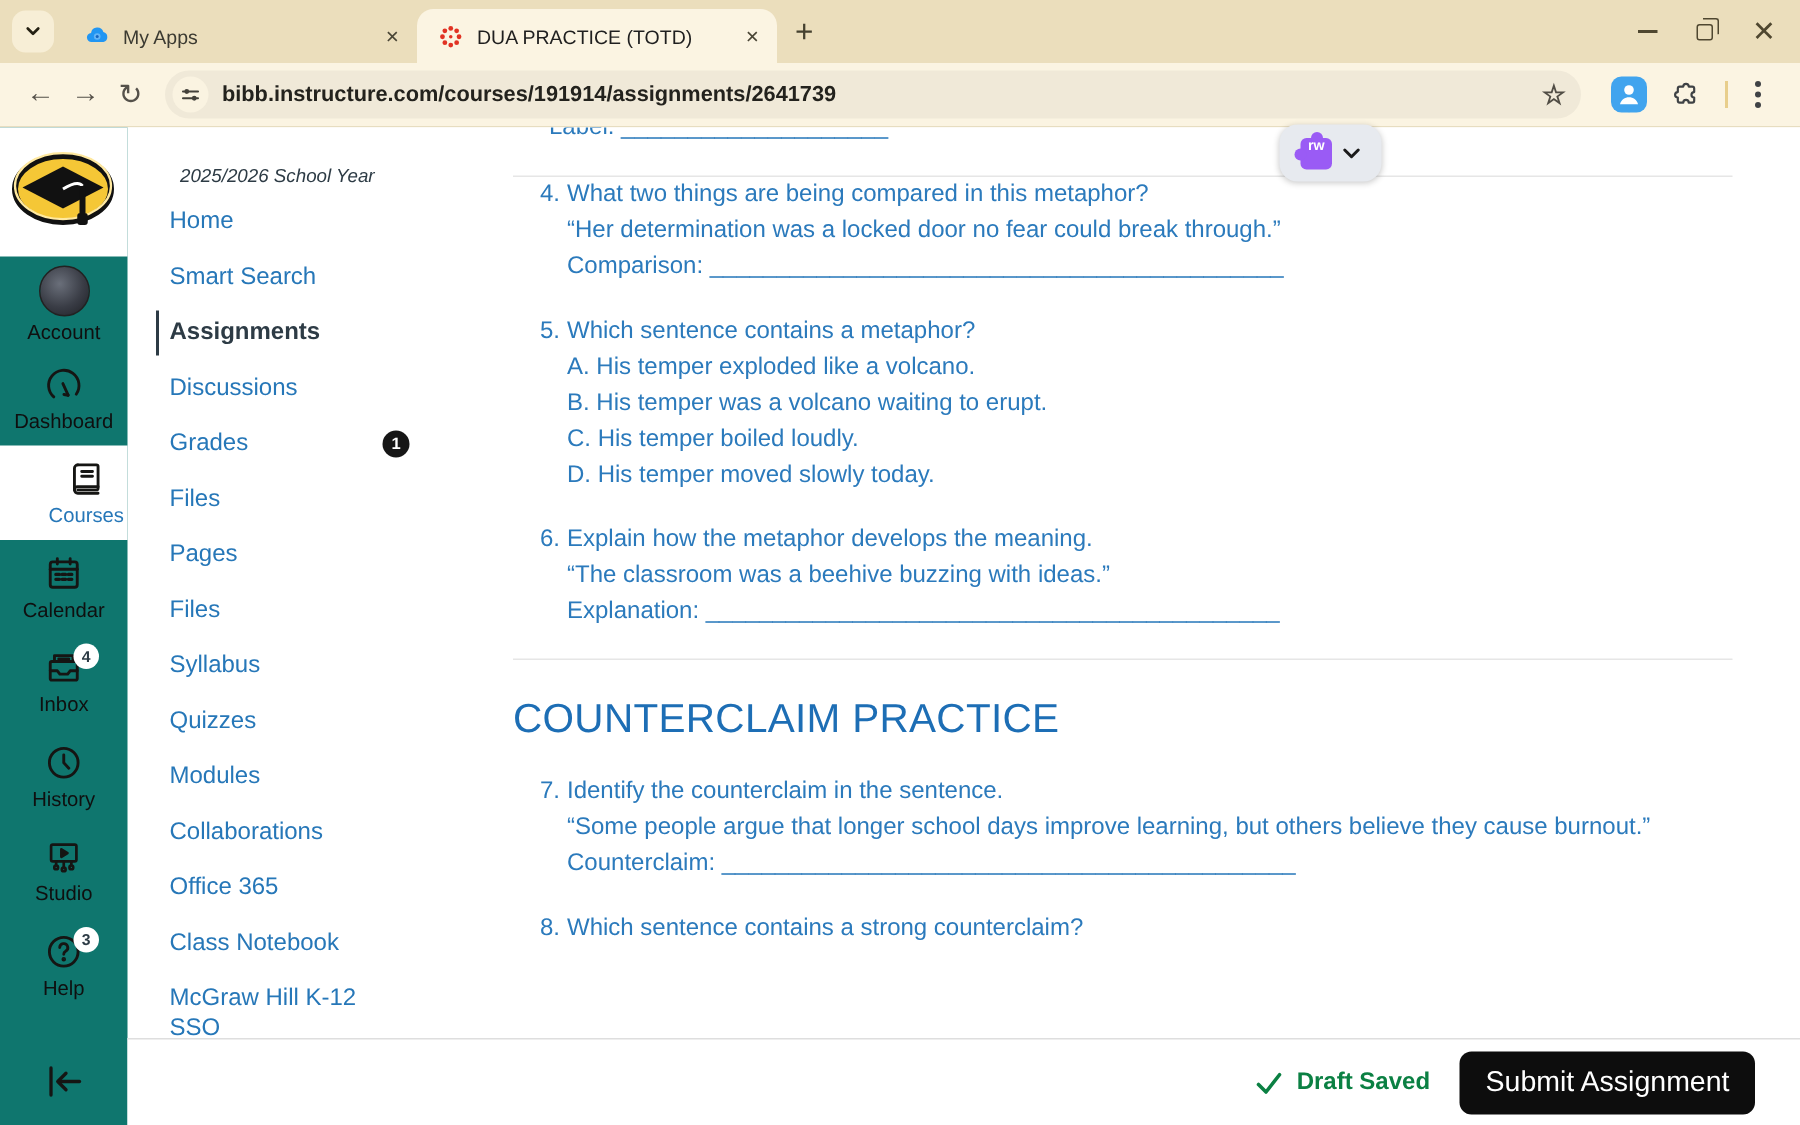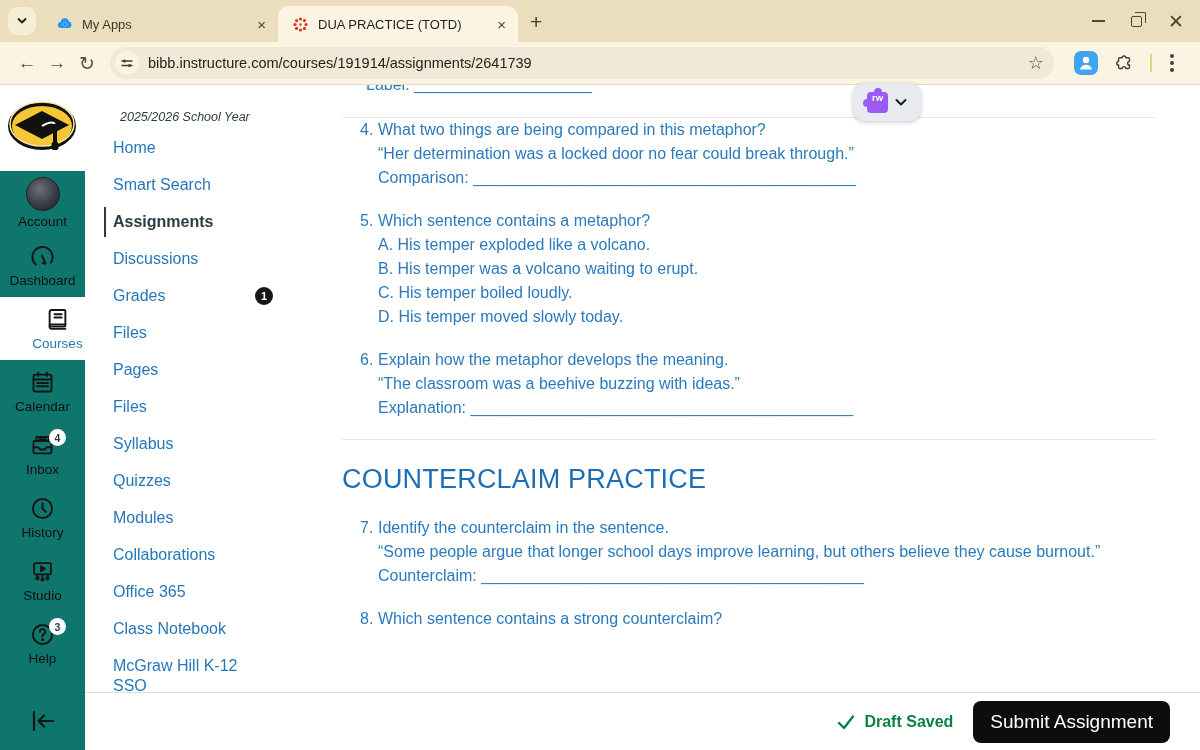--- a/index.html
+++ b/index.html
@@ -19,21 +19,21 @@
   .newtab { align-self:center; font-size:21px; color:#45412F; margin-left:12px; cursor:pointer; line-height:1; }
   .win-controls { margin-left:auto; align-self:center; display:flex; align-items:center; gap:26px; padding-right:16px; }
   .win-controls .wc { color:#4F4730; cursor:pointer; display:flex; align-items:center; }
   .wc-min { width:13px; height:2px; background:#4F4730; }
   .wc-restore { width:11px; height:11px; border:1.6px solid #4F4730; border-radius:2px; position:relative; }
   .wc-restore::before { content:''; position:absolute; top:-5px; left:3px; width:10px; height:10px; border:1.6px solid #4F4730; border-left:none; border-bottom:none; border-radius:0 2px 0 0; }
   .wc-close { font-size:19px; line-height:1; }
 
   .toolbar { position:absolute; top:42px; left:0; width:1200px; height:43px; background:#FBF4E2; border-bottom:1px solid #E7DDC0; display:flex; align-items:center; padding:0 12px; }
   .nav-btn { font-size:19px; color:#55514A; width:30px; text-align:center; cursor:pointer; }
-  .omnibox { flex:1; height:32px; margin:0 12px 0 8px; background:#F0E9D8; border-radius:16px; display:flex; align-items:center; padding:0 10px 0 5px; }
+  .omnibox { flex:1; height:32px; margin:0 12px 0 8px; background:#F0E9D8; border-radius:16px; display:flex; align-items:center; padding:0 10px 0 5px;font-weight:bold; }
   .site-chip { width:24px; height:24px; border-radius:50%; background:#FAF3E1; display:flex; align-items:center; justify-content:center; margin-right:9px; cursor:pointer; }
   .url-text { font-size:14.5px; color:#23221D; white-space:nowrap; }
   .star { margin-left:auto; font-size:18px; color:#514D45; cursor:pointer; }
   .profile-chip { width:24px; height:24px; border-radius:7px; background:#41A4EE; position:relative; margin:0 8px; cursor:pointer; flex:none; }
   .profile-chip::after { content:''; position:absolute; bottom:-4px; left:8px; border:4px solid transparent; border-top:5px solid #41A4EE; }
   .toolbar .puzzle { margin:0 8px; cursor:pointer; display:flex; }
   .toolbar .sep { width:2px; height:18px; background:#E8CE8C; margin:0 8px; }
   .kebab { width:4px; height:4px; border-radius:50%; background:#3F4245; box-shadow:0 -7px 0 #3F4245, 0 7px 0 #3F4245; margin:0 14px 0 10px; cursor:pointer; }
 
   

